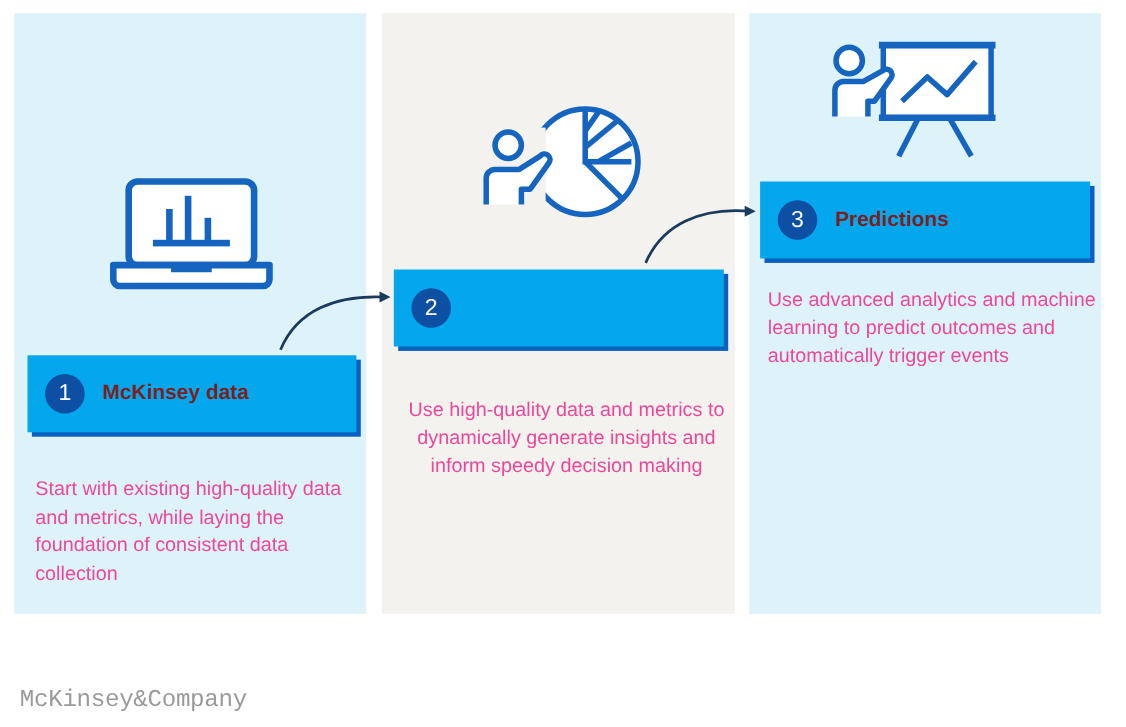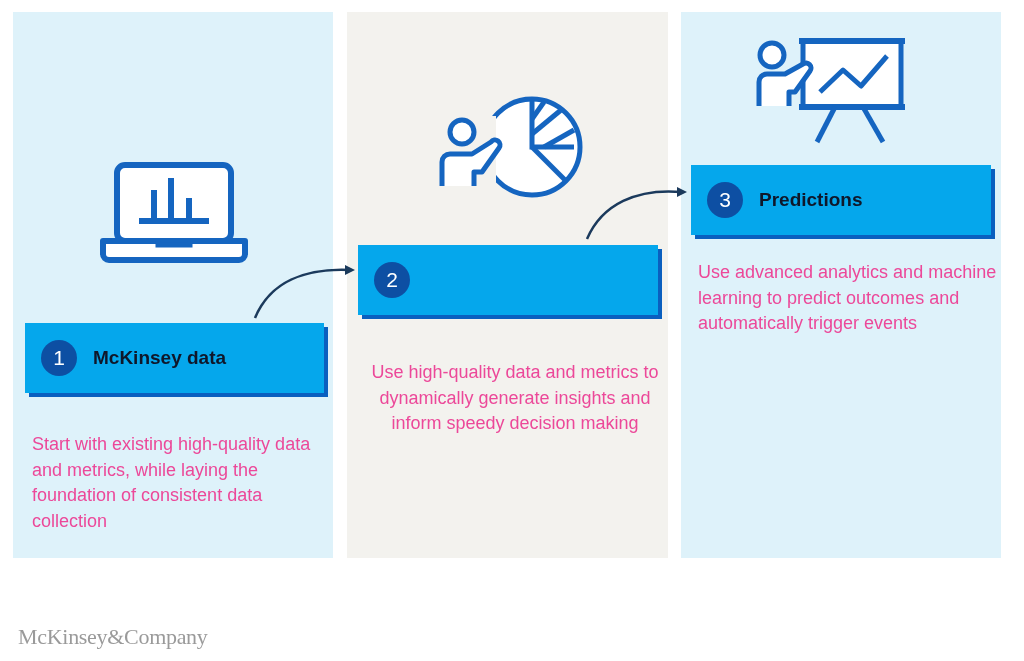--- a/index.html
+++ b/index.html
@@ -12,32 +12,32 @@
 
     .banner { position: absolute; height: 70px; background: #05a7ec;
               box-shadow: 4px 4px 0 #0a5fbf; display: flex; align-items: center; }
     .b1 { left: 25px; top: 323px; width: 299px; }
     .b2 { left: 358px; top: 245px; width: 300px; }
     .b3 { left: 691px; top: 165px; width: 300px; }
 
     .num { width: 36px; height: 36px; border-radius: 50%; background: #0d4fa3;
            color: #ffffff; font-size: 21px; display: flex; align-items: center;
            justify-content: center; margin-left: 16px; flex: 0 0 auto; }
-    .btitle { color: #0f172a; font-weight: bold; font-size: 19px; margin-left: 16px;
+    .btitle { color: #7f1d1d; font-weight: bold; font-size: 19px; margin-left: 16px;
               white-space: nowrap; text-align: right; }
 
     .desc { position: absolute; color: #ec4899; font-size: 18px; line-height: 25.5px; }
     .d1 { left: 32px; top: 432px; width: 300px; }
     .d2 { left: 365px; top: 360px; width: 300px; text-align: center; }
     .d3 { left: 698px; top: 260px; width: 300px; }
 
     .icon { position: absolute; }
     .arrow { position: absolute; overflow: visible; }
 
-    .logo { position: absolute; left: 18px; top: 624px; font-family: Liberation Serif, serif;
+    .logo { position: absolute; left: 18px; top: 624px; font-family: Liberation Mono, monospace;
             font-size: 22px; color: #9a9a9a; letter-spacing: -0.3px; }
   </style>
 </head>
 <body>
 
 <div class="panel p1"></div>
 <div class="panel p2"></div>
 <div class="panel p3"></div>
 
 <svg class="icon" style="left:98px; top:160px;" width="152" height="106" viewBox="0 0 152 106">

